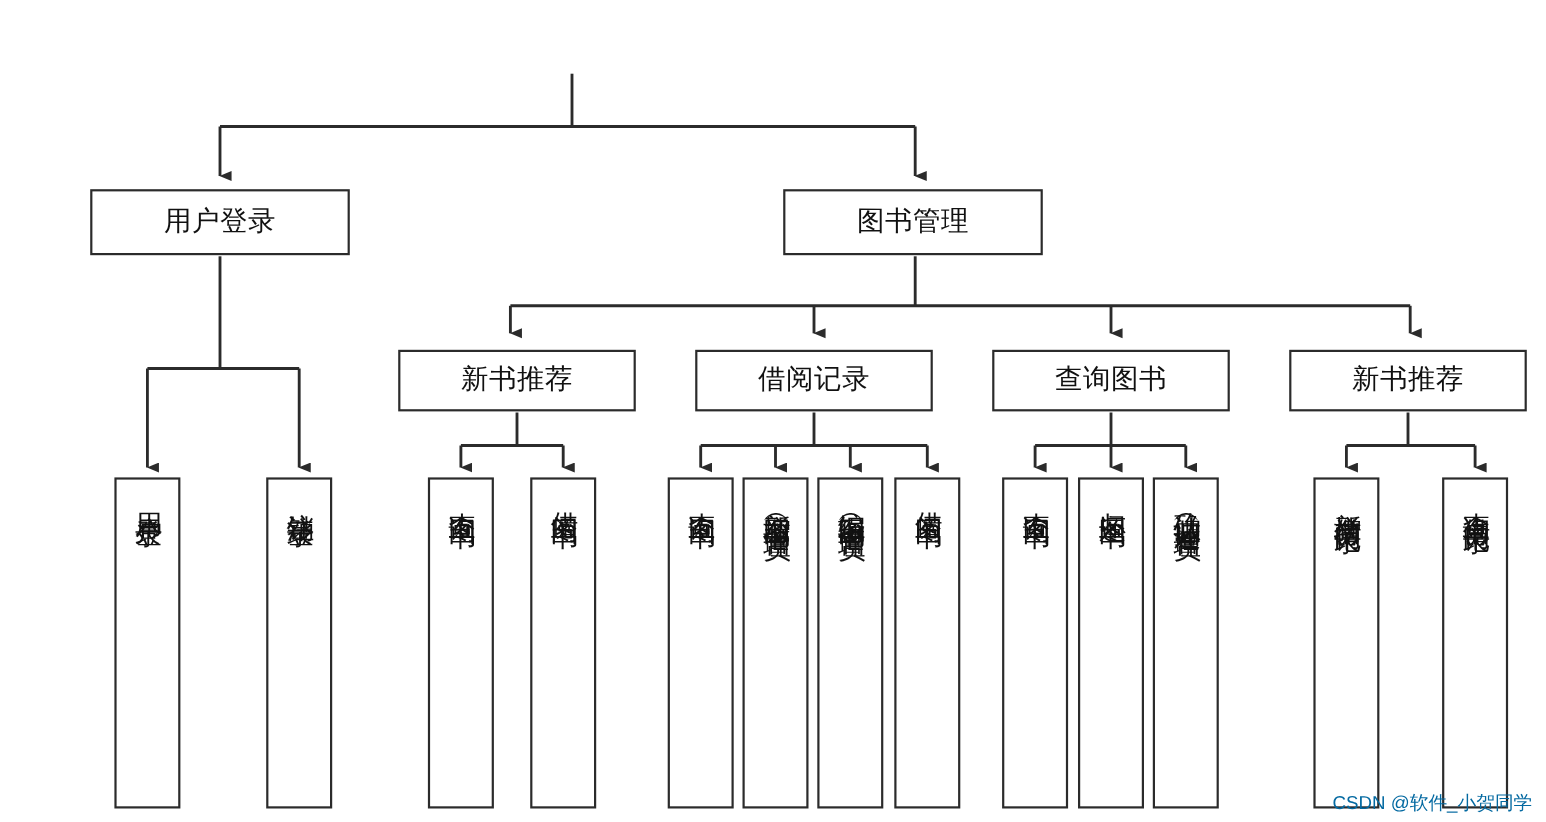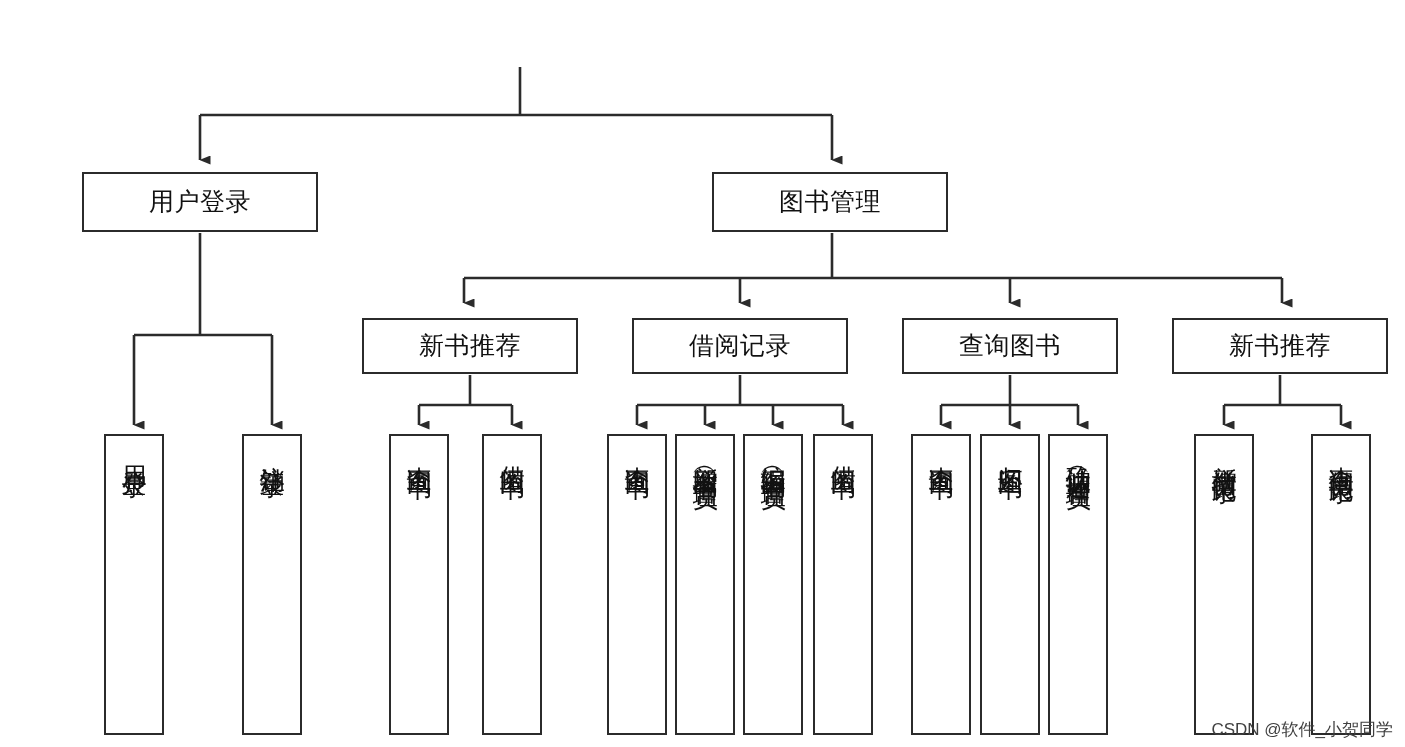--- a/index.html
+++ b/index.html
@@ -58,21 +58,21 @@
     letter-spacing: 3px;
   }
   #root-node .lbl {
     font-size: 26px;
   }
   .watermark {
     position: absolute;
     right: 12px;
     bottom: 6px;
     font-size: 17px;
-    color: #404040;
+    color: #0369a1;
     white-space: nowrap;
     user-select: none;
   }
 </style>
 </head>
 <body>
 
 <div id="canvas">
 
   <svg class="wires" viewBox="0 0 1405 747">

